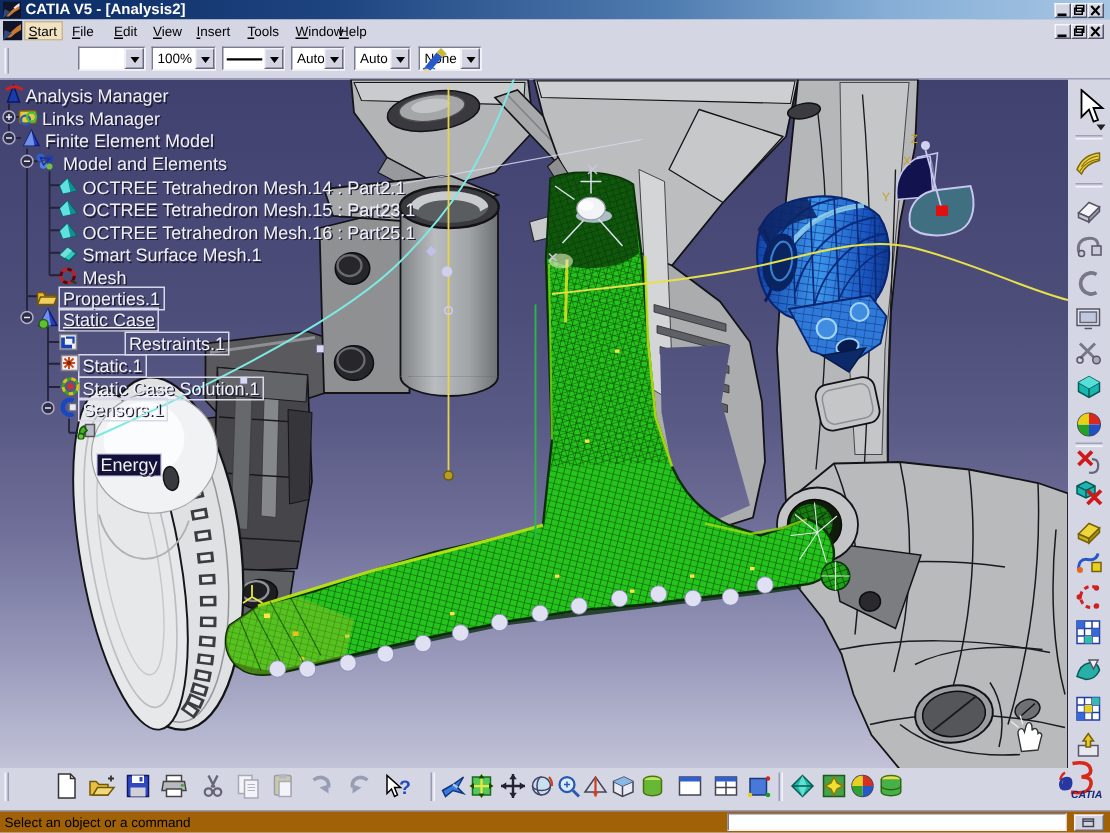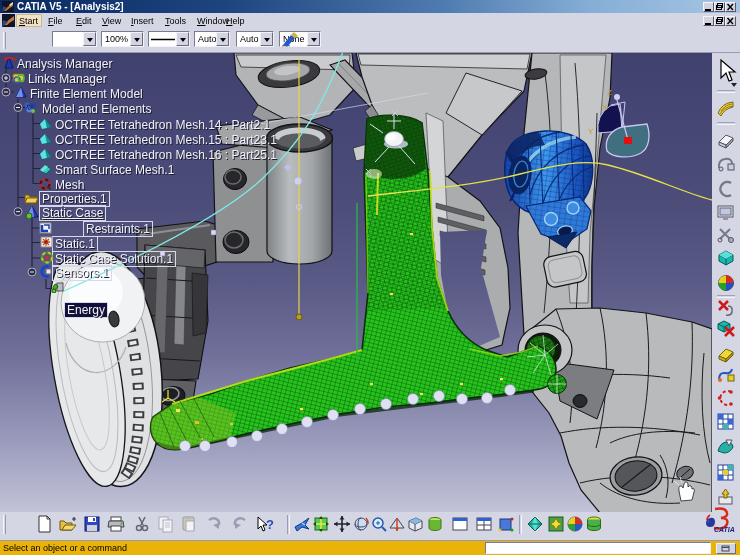--- a/index.html
+++ b/index.html
@@ -8,21 +8,21 @@
 .wbtn{position:absolute;top:2px;width:11px;height:10px;background:#d3d4e2;border:1px solid;border-color:#f4f4fa #55566a #55566a #f4f4fa;font-size:8px;line-height:8px;text-align:center;color:#000;}
 #menubar{position:absolute;left:0;top:13px;width:650px;height:15px;background:#d5d6e4;}
 .mi{position:absolute;top:1px;font-size:9px;color:#000;line-height:14px;}
 .mi u{text-decoration:underline;}
 #toolbar1{position:absolute;left:0;top:28px;width:740px;height:25px;background:#d5d6e4;border-bottom:1px solid #9a9ab6;}
 .combo{position:absolute;top:3px;height:16px;background:#fff;border:1px solid;border-color:#7a7a90 #f2f2f8 #f2f2f8 #7a7a90;font-size:9px;margin-left:44px;}
 .combo .ca{position:absolute;right:0;top:0;width:13px;height:14px;background:#d3d4e2;border:1px solid;border-color:#f2f2f8 #6a6a80 #6a6a80 #f2f2f8;}
 .combo .ca:after{content:"";position:absolute;left:3px;top:5px;border:3px solid transparent;border-top:4px solid #000;}
 .combo .ct{position:absolute;left:3px;top:1px;line-height:13px;}
 #viewport{position:absolute;left:0;top:53px;width:712px;height:459px;}
-#statusbar{position:absolute;left:0;top:540px;width:740px;height:15px;background:#eab308;border-top:1px solid #9a9ab6;font-size:9px;}
+#statusbar{position:absolute;left:0;top:540px;width:740px;height:15px;background:#a16207;border-top:1px solid #9a9ab6;font-size:9px;}
 .hsep{position:absolute;height:3px;width:18px;border-top:1px solid #a0a0ba;border-bottom:1px solid #f4f4fa;}
 </style></head><body>
 <div id="titlebar">
  <svg class="abs" style="left:2px;top:1px" width="12" height="11">
       <rect width="12" height="11" fill="#101428"></rect>
       <path d="M2,10 Q6,5 11,2 L11,5 Q7,7 4,10 Z" fill="#c87830"></path>
       <path d="M0,11 Q3,9 5,7 L1,5 Z" fill="#30487a"></path>
       <path d="M7,4 Q9,2 11,1 L11,3 Q9,4 8,5 Z" fill="#e8e8f0"></path>
     </svg>
  <div id="titletxt">CATIA V5 - [Analysis2]</div>

